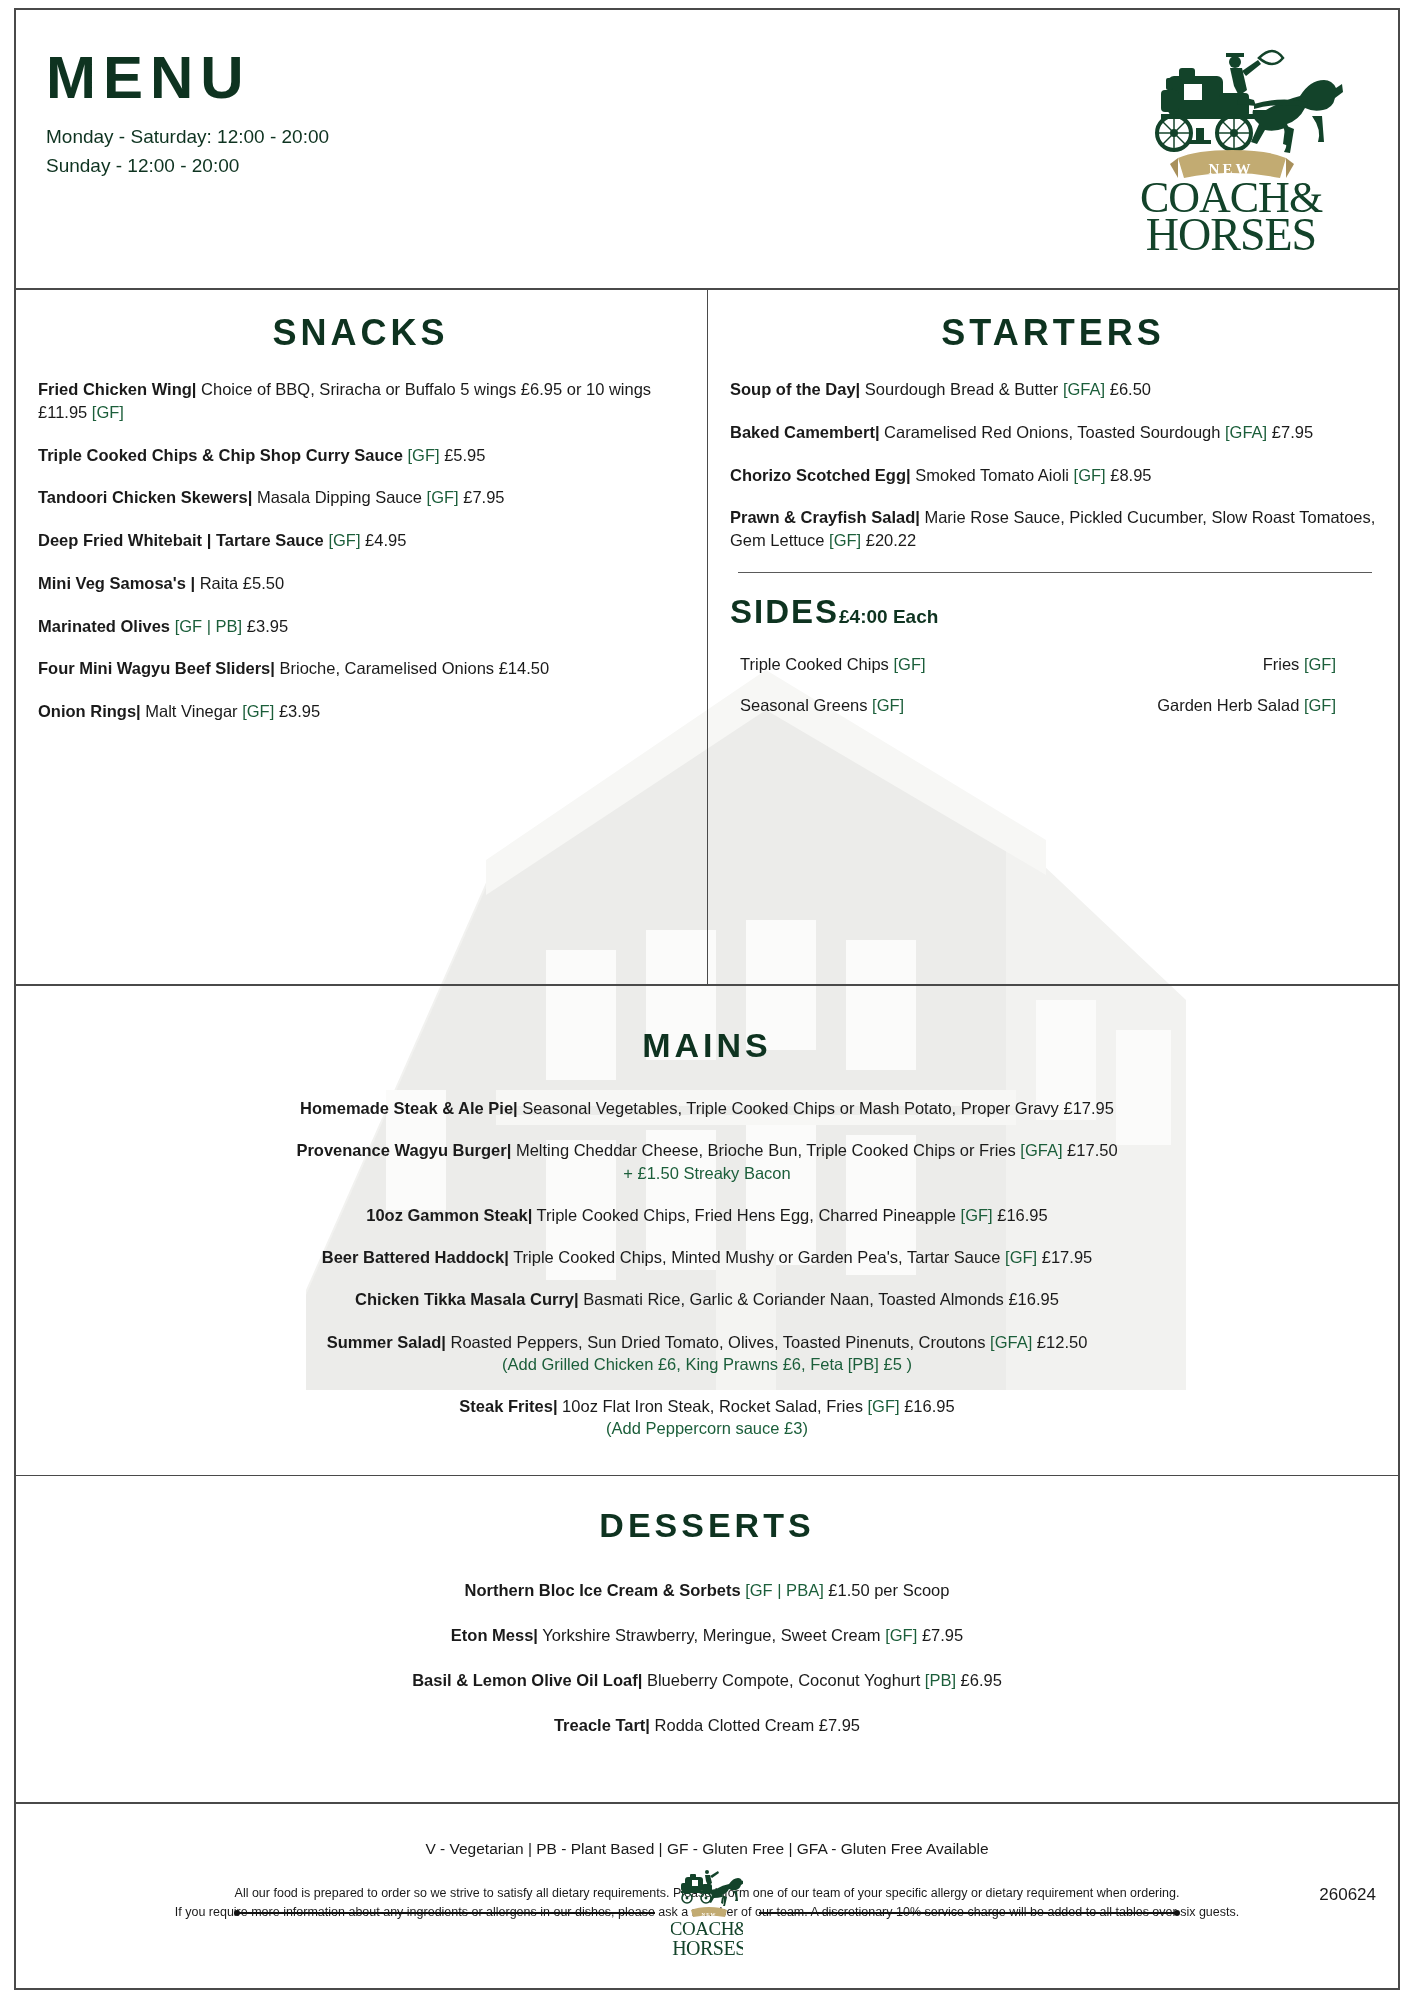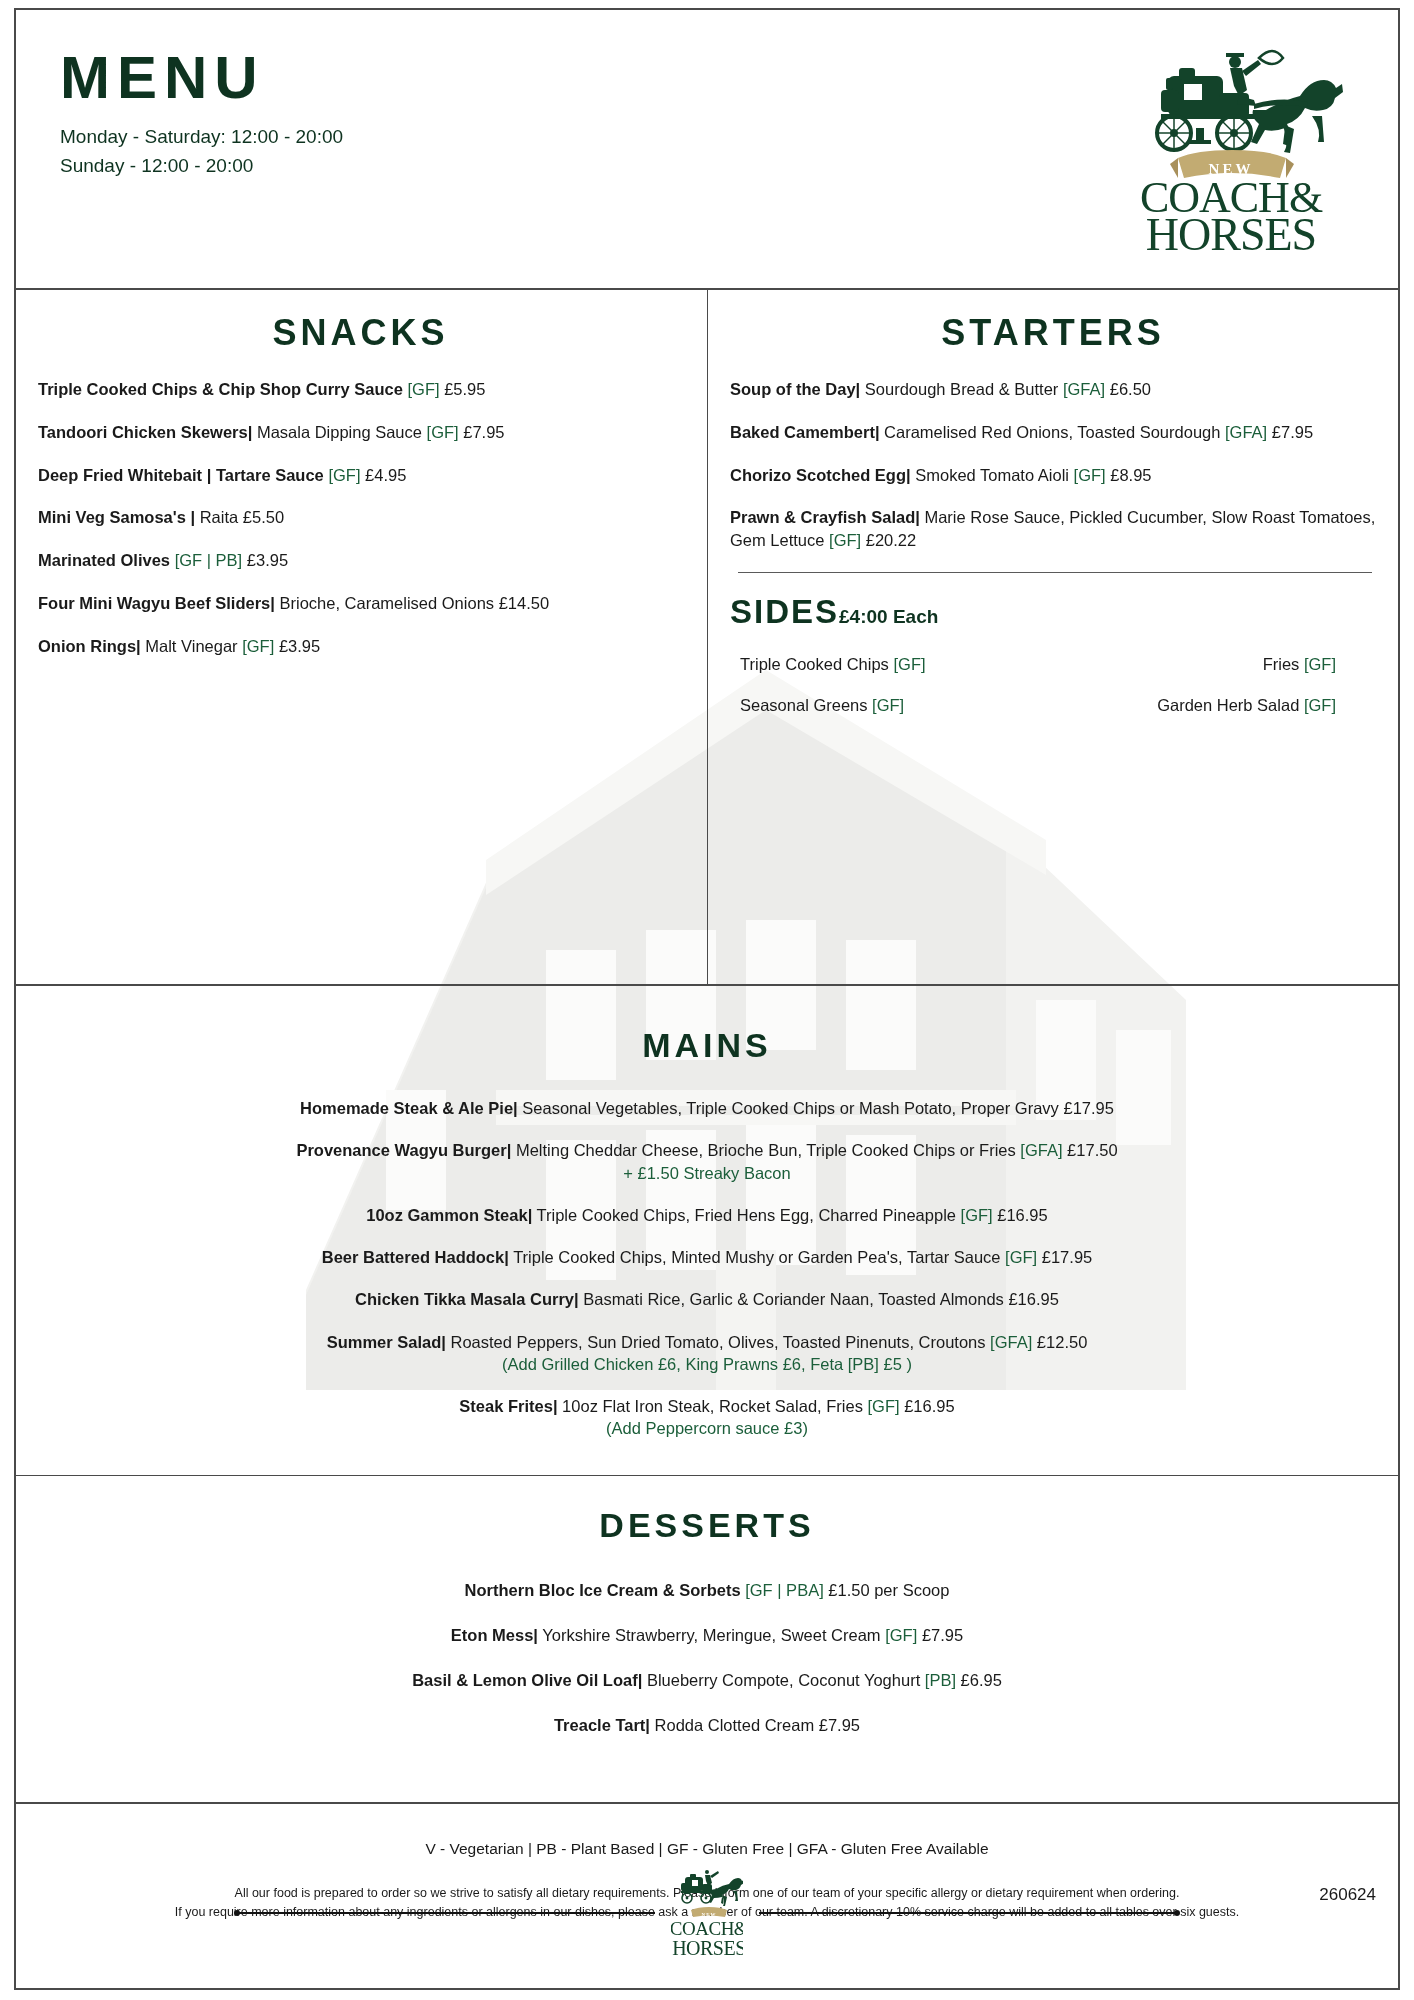--- a/index.html
+++ b/index.html
@@ -35,21 +35,21 @@
 
   
   .header {
     position: relative;
     z-index: 2;
     height: 280px;
     border-bottom: 2px solid #4a4a4a;
     display: flex;
     align-items: flex-start;
     justify-content: space-between;
-    padding: 28px 24px 0 44px;
+    padding: 28px 24px 0 30px;
     gap: 20px;
   }
   .header-left { padding-top: 8px; }
   .menu-title {
     font-size: 60px;
     letter-spacing: 7px;
     font-weight: 700;
     color: #0e3320;
     line-height: 1.05;
   }
@@ -312,20 +312,21 @@
         <text x="125" y="212" font-family="Liberation Serif, serif" font-size="46" fill="#13432a" text-anchor="middle" letter-spacing="-1">HORSES</text>
       </svg>
     </div>
   </div>
 
   <div class="topcols">
 
     <div class="col-snacks">
       <div class="section-head">SNACKS</div>
       <div id="snacks-list">
+            <div class="item"><b>Fried Chicken Wing|</b><span> Choice of BBQ, Sriracha or Buffalo 5 wings  £6.95  or 10 wings  £11.95 </span><span class="tag">[GF]</span></div>
             <div class="item"><b>Triple Cooked Chips &amp; Chip Shop Curry Sauce</b><span> </span><span class="tag">[GF]</span><span> £5.95</span></div>
             <div class="item"><b>Tandoori Chicken Skewers|</b><span>  Masala Dipping Sauce </span><span class="tag">[GF]</span><span> £7.95</span></div>
             <div class="item"><b>Deep Fried Whitebait | Tartare Sauce</b><span> </span><span class="tag">[GF]</span><span> £4.95</span></div>
             <div class="item"><b>Mini Veg Samosa's |</b><span> Raita £5.50</span></div>
             <div class="item"><b>Marinated Olives</b><span> </span><span class="tag">[GF | PB]</span><span> £3.95</span></div>
             <div class="item"><b>Four Mini Wagyu Beef Sliders|</b><span> Brioche, Caramelised Onions £14.50</span></div>
             <div class="item"><b>Onion Rings|</b><span> Malt Vinegar  </span><span class="tag">[GF]</span><span> £3.95</span></div>
           </div>
     </div>
 

